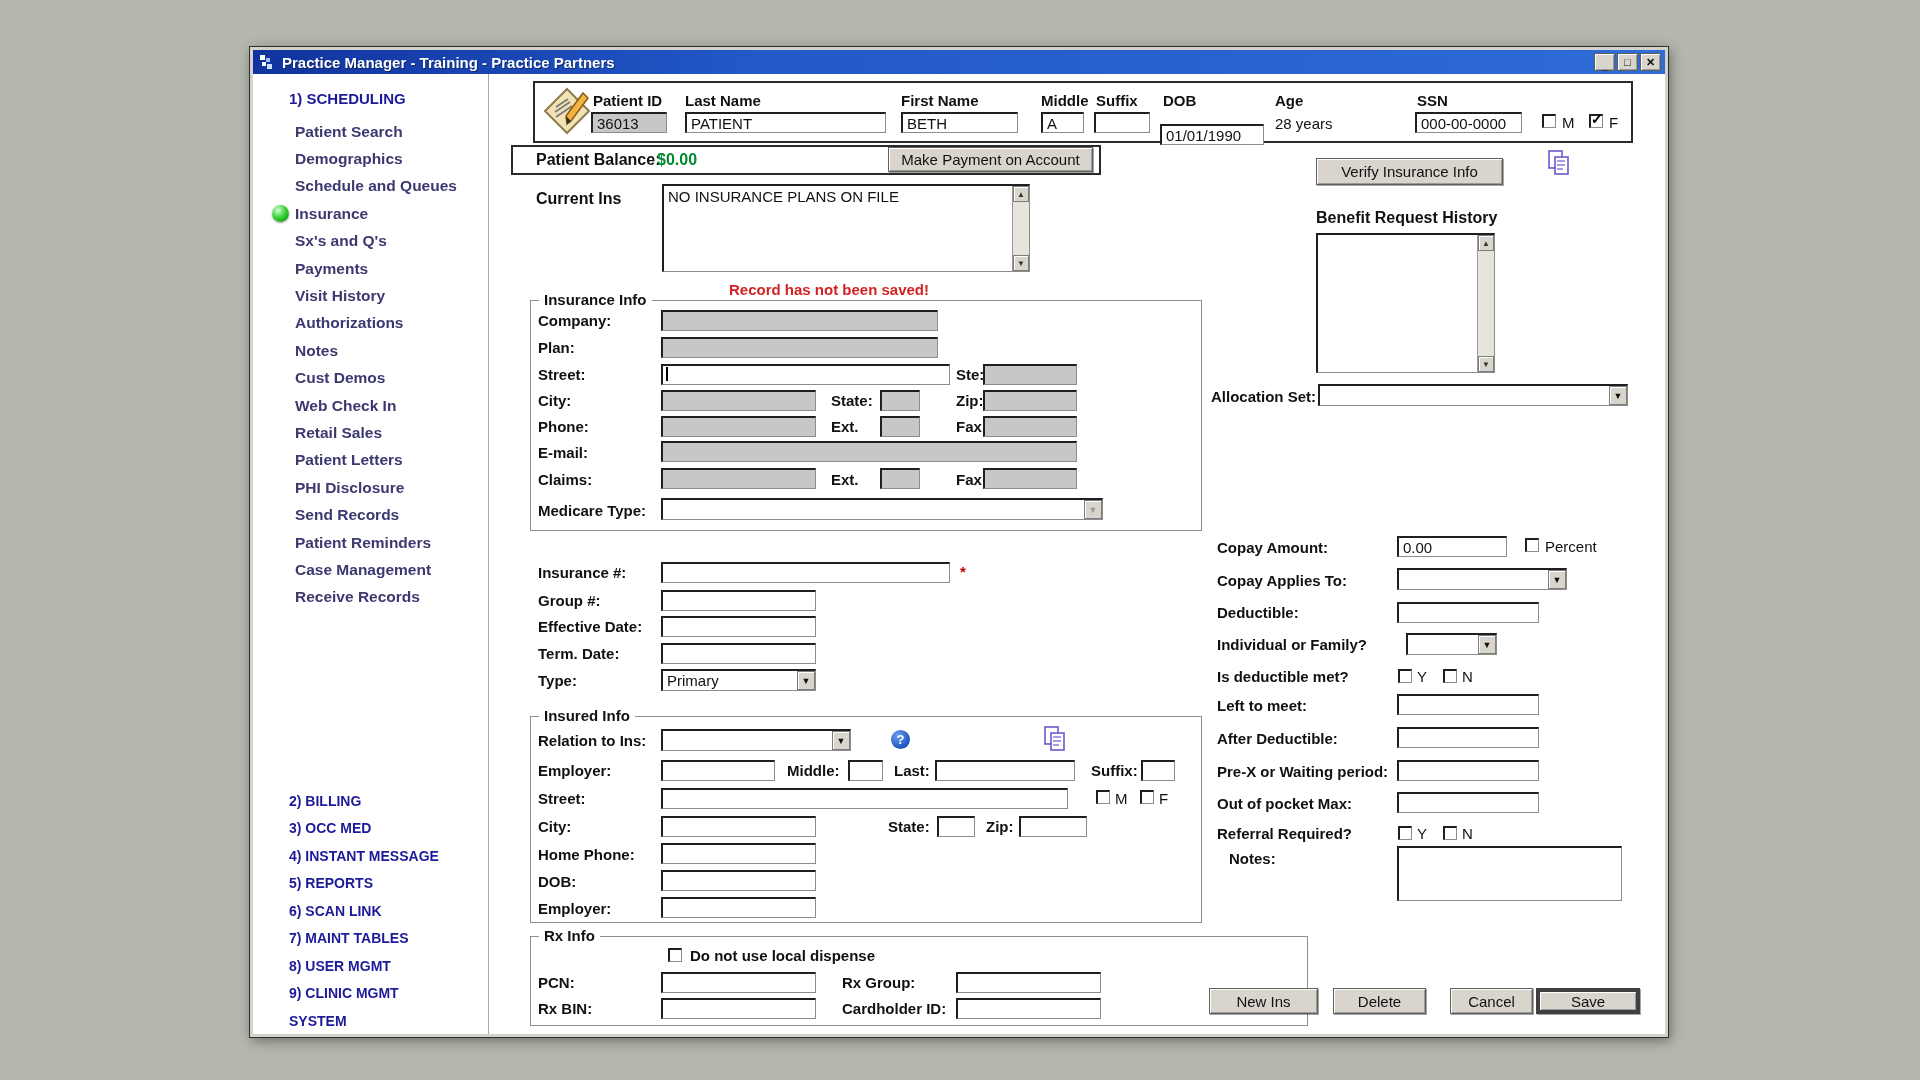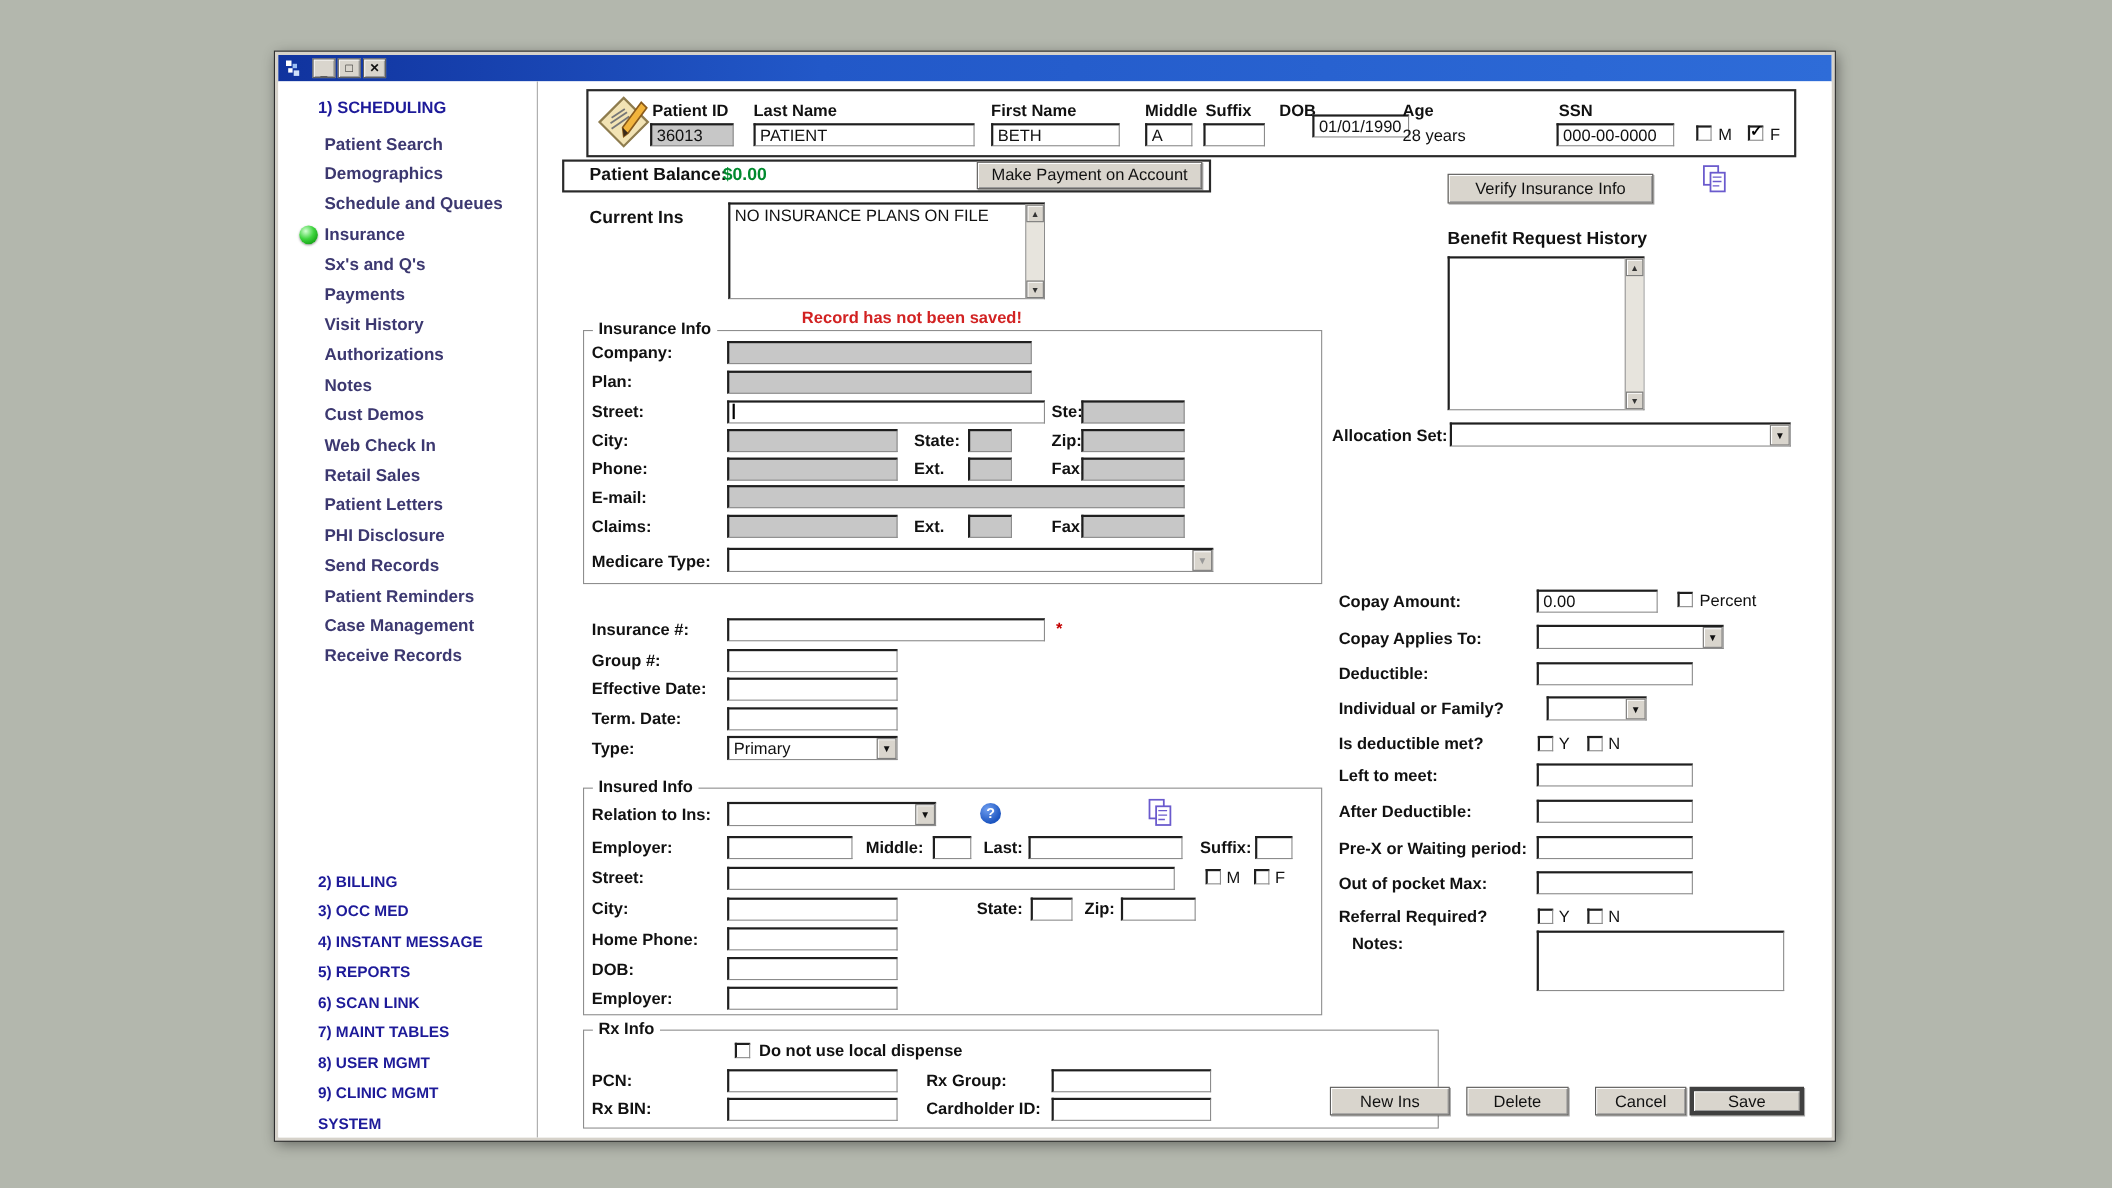--- a/index.html
+++ b/index.html
@@ -96,20 +96,21 @@
 
 <div class="window">
 
   <div class="titlebar">
     <svg class="ticon" viewBox="0 0 17 17">
       <rect x="1" y="1" width="5" height="5" fill="#ffffff"></rect>
       <rect x="7" y="4" width="4" height="4" fill="#9fc0f2"></rect>
       <rect x="3" y="8" width="4" height="4" fill="#ffffff"></rect>
       <rect x="8" y="10" width="5" height="5" fill="#cfe0fa"></rect>
     </svg>
+    <div class="ttext">Practice Manager - Training - Practice Partners</div>
     <div class="winbtn minb">
         <span>_</span>
       </div>
     <div class="winbtn">
         <span>□</span>
       </div>
     <div class="winbtn">
         <span>✕</span>
       </div>
   </div>
@@ -164,39 +165,39 @@
   <input class="fld dis" style="left: 338px; top: 62px; width: 76px;" value="36013">
   <div class="lbl" style="left:432px; top:42px;">Last Name</div>
   <input class="fld" style="left: 432px; top: 62px; width: 201px;" value="PATIENT">
   <div class="lbl" style="left:648px; top:42px;">First Name</div>
   <input class="fld" style="left: 648px; top: 62px; width: 117px;" value="BETH">
   <div class="lbl" style="left:788px; top:42px;">Middle</div>
   <input class="fld" style="left: 788px; top: 62px; width: 43px;" value="A">
   <div class="lbl" style="left:843px; top:42px;">Suffix</div>
   <input class="fld" style="left: 841px; top: 62px; width: 56px;" value="">
   <div class="lbl" style="left:910px; top:42px;">DOB</div>
-  <input class="fld" style="left: 907px; top: 54px; width: 88px; margin-left: 33px;" value="01/01/1990">
+  <input class="fld" style="left: 907px; top: 74px; width: 104px;" value="01/01/1990">
   <div class="lbl" style="left:1022px; top:42px;">Age</div>
   <div class="lbl" style="left:1022px; top:65px; font-weight:normal;">28 years</div>
   <div class="lbl" style="left:1164px; top:42px;">SSN</div>
   <input class="fld" style="left: 1162px; top: 62px; width: 107px;" value="000-00-0000">
   <div class="cb" style="left:1289px; top:64px;"></div>
   <div class="lbl" style="left:1309px; top:64px; font-weight:normal;">M</div>
   <div class="cb" style="left:1336px; top:64px;">
       <span>✓</span>
     </div>
   <div class="lbl" style="left:1356px; top:64px; font-weight:normal;">F</div>
 
   <div class="groupbox" style="left:258px; top:95px; width:590px; height:30px; border:2px solid #2a2a2a;"></div>
   <div class="lbl" style="left:283px; top:101px; font-size:16px;">Patient Balance:</div>
   <div class="lbl money" style="left:404px; top:101px; font-size:16px;">$0.00</div>
   <div class="btn" style="left:635px; top:97px; width:205px; height:25px;">Make Payment on Account</div>
 
   <div class="lbl" style="left:283px; top:140px; font-size:16px;">Current Ins</div>
-  <div class="listbox" style="left:409px; top:134px; width:288px; height:88px;">
+  <div class="listbox" style="left:409px; top:134px; width:368px; height:88px;">
     <div class="text">NO INSURANCE PLANS ON FILE</div>
     <div class="sbar">
       <div class="sbtn up">
           <span>▲</span>
         </div>
       <div class="sbtn down">
           <span>▼</span>
         </div>
     </div>
   </div>

